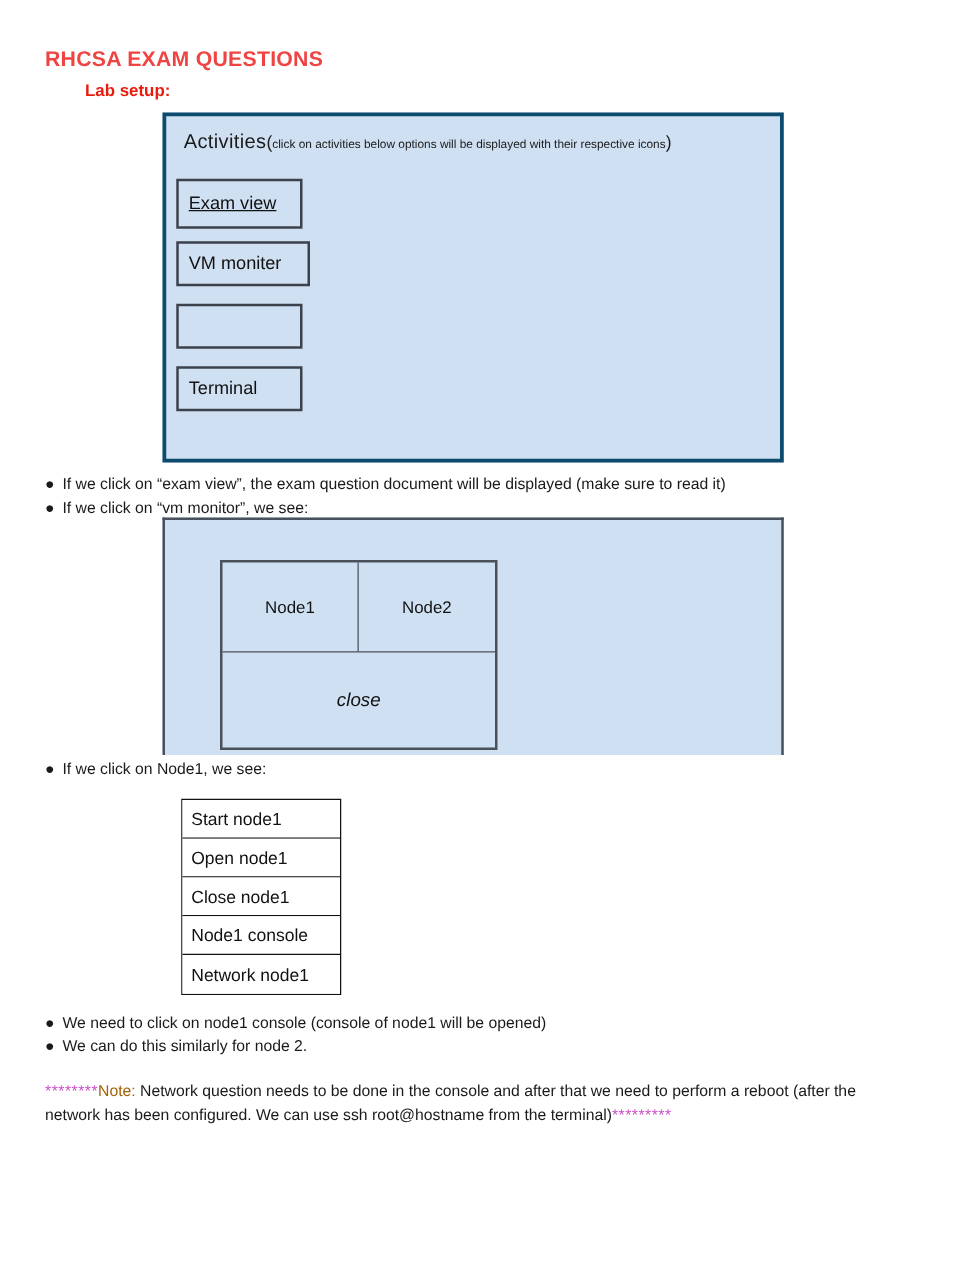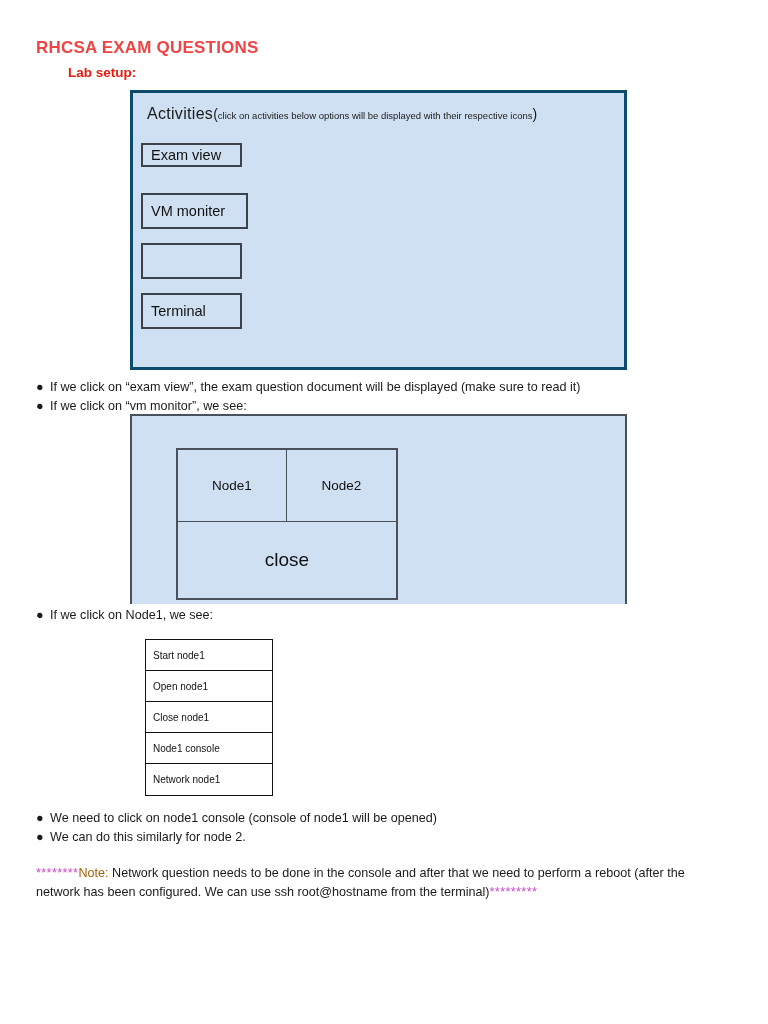--- a/index.html
+++ b/index.html
@@ -85,21 +85,21 @@
     background: #cfe0f2;
     border: 2px solid #3c424c;
     box-sizing: border-box;
     font-size: 14.5px;
     color: #111111;
     display: flex;
     align-items: center;
     padding-left: 8px;
     white-space: nowrap;
   }
-  .act-btn.b0 { left: 8px;  top: 50px;  width: 101px; height: 24px; }
+  .act-btn.b0 { left: 8px;  top: 50px;  width: 101px; height: 40px; text-decoration: underline; }
   .act-btn.b1 { left: 8px;  top: 100px; width: 107px; height: 36px; }
   .act-btn.b2 { left: 8px;  top: 150px; width: 101px; height: 36px; }
   .act-btn.b3 { left: 8px;  top: 200px; width: 101px; height: 36px; }
 
   
   .bullet-line {
     position: absolute;
     font-size: 12.6px;
     color: #1a1a1a;
     white-space: nowrap;
@@ -162,43 +162,44 @@
   }
   .node-row-bottom {
     position: absolute;
     left: 0;
     top: 72px;
     width: 100%;
     height: 76px;
     display: flex;
     align-items: center;
     justify-content: center;
-    font-size: 19px;
-    color: #111111;
-    box-sizing: border-box;
+    font-size: 15px;
+    color: #111111;
+    box-sizing: border-box;
+    font-style: italic;
   }
 
   
   #node1-menu {
     position: absolute;
     left: 145px;
     top: 639px;
     width: 128px;
     background: #ffffff;
     box-sizing: border-box;
     border: 1.5px solid #111111;
   }
   .menu-item {
     height: 31px;
     box-sizing: border-box;
     border-bottom: 1.5px solid #111111;
     display: flex;
     align-items: center;
     padding-left: 7px;
-    font-size: 10px;
+    font-size: 14px;
     color: #111111;
     white-space: nowrap;
     background: #ffffff;
   }
   .menu-item:last-child {
     border-bottom: none;
   }
 
   
   #note-block {

